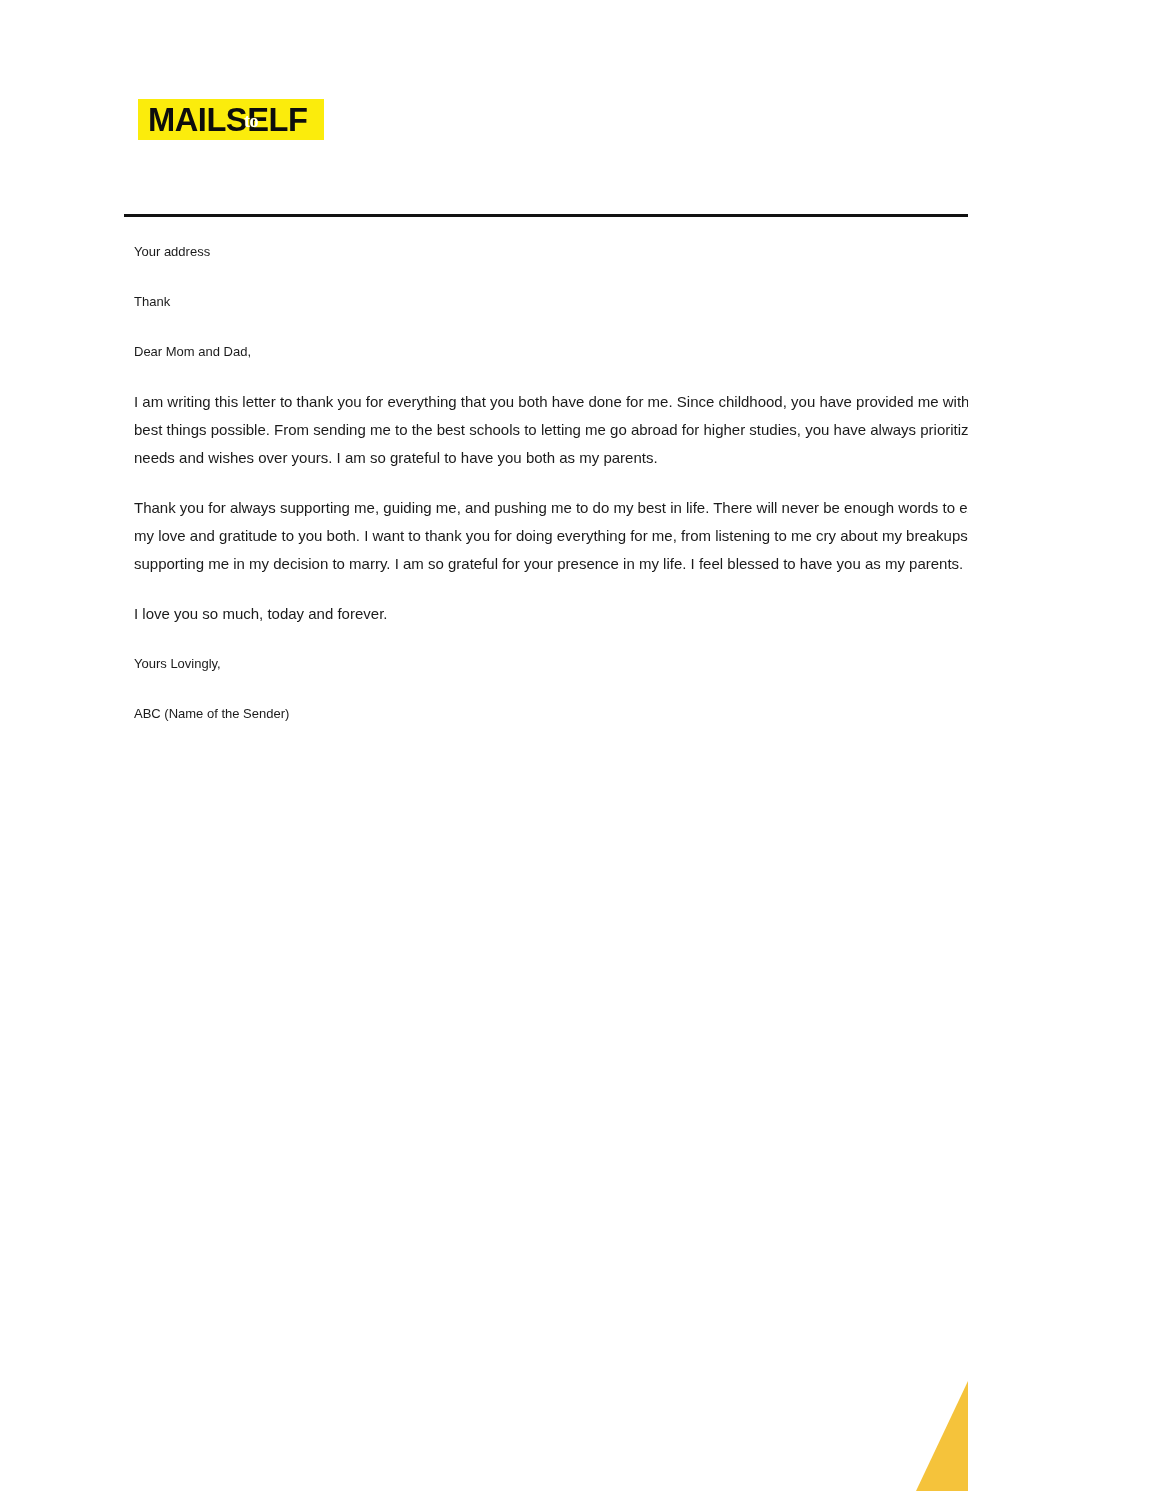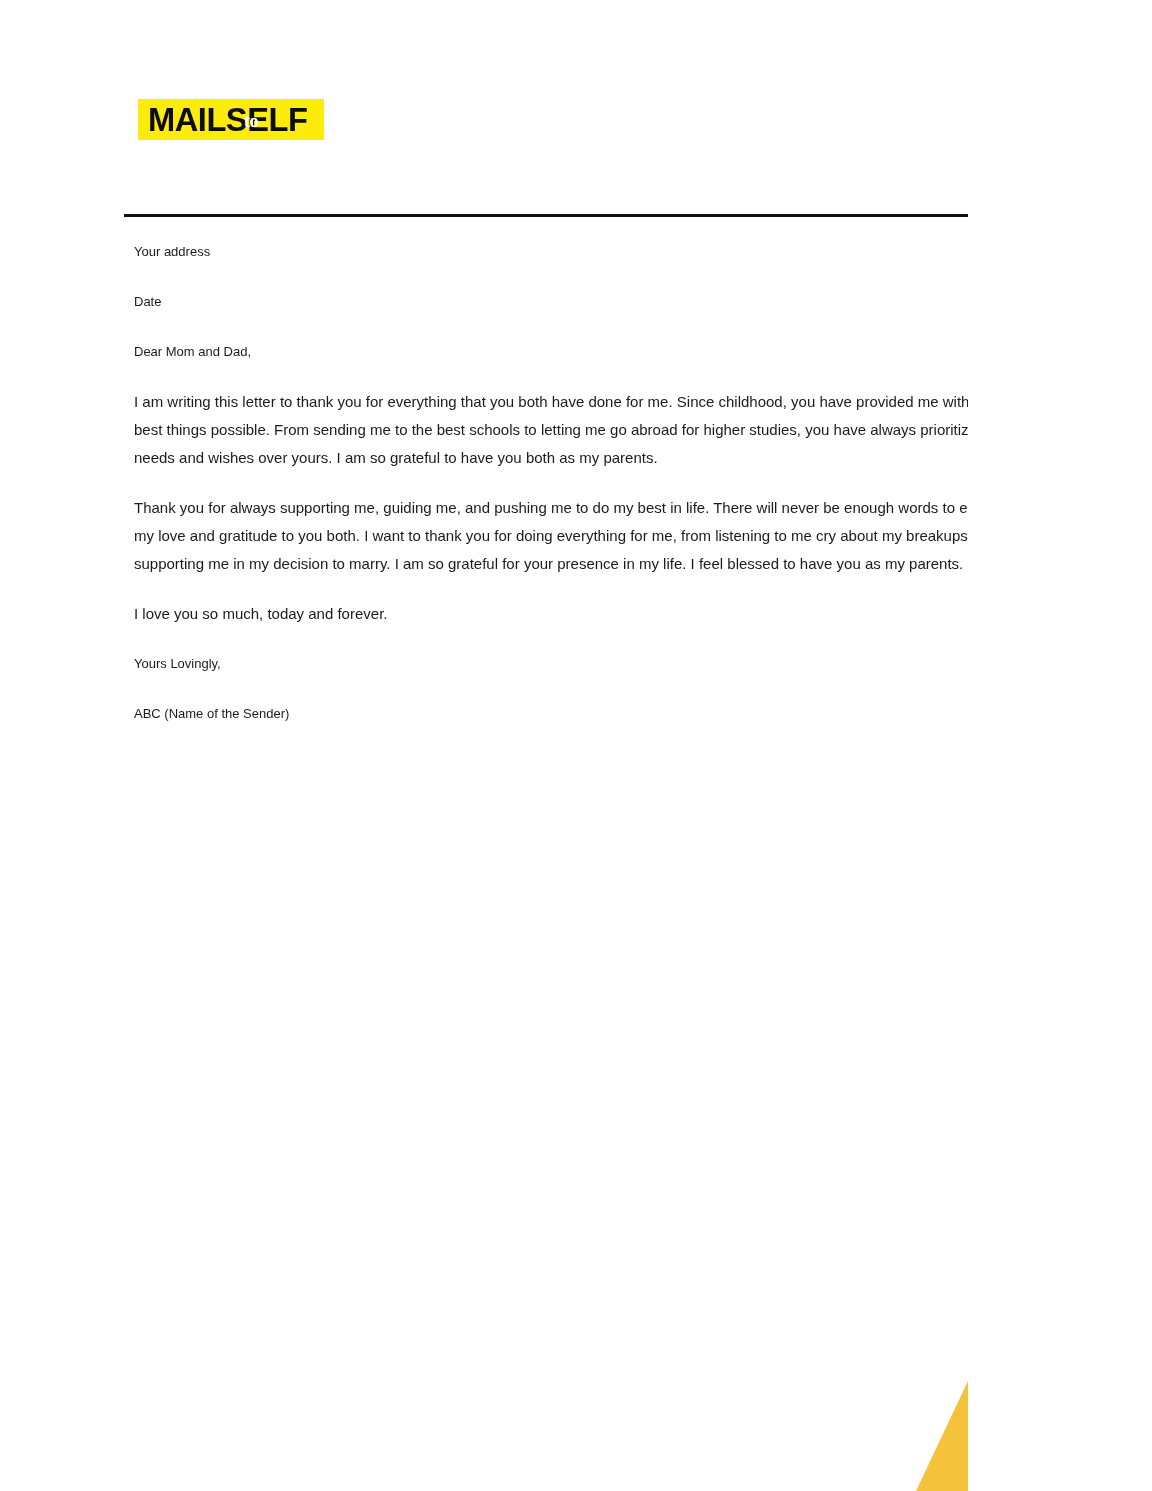--- a/index.html
+++ b/index.html
@@ -118,21 +118,21 @@
       <span class="logo-to">to</span>
     </div>
   </div>
 
   <div class="divider"></div>
 
   <div class="letter">
 
     <p class="line">Your address</p>
 
-    <p class="line">Date</p>
+    <p class="line">Thank</p>
 
 
     <p class="line">Dear Mom and Dad,</p>
 
     <p class="para">I am writing this letter to thank you for everything that you both have done for me. Since childhood, you have provided me with the best things possible. From sending me to the best schools to letting me go abroad for higher studies, you have always prioritized my needs and wishes over yours. I am so grateful to have you both as my parents.</p>
 
     <p class="para">Thank you for always supporting me, guiding me, and pushing me to do my best in life. There will never be enough words to express my love and gratitude to you both. I want to thank you for doing everything for me, from listening to me cry about my breakups to supporting me in my decision to marry. I am so grateful for your presence in my life. I feel blessed to have you as my parents.</p>
 
     <p class="para">I love you so much, today and forever.</p>
 

